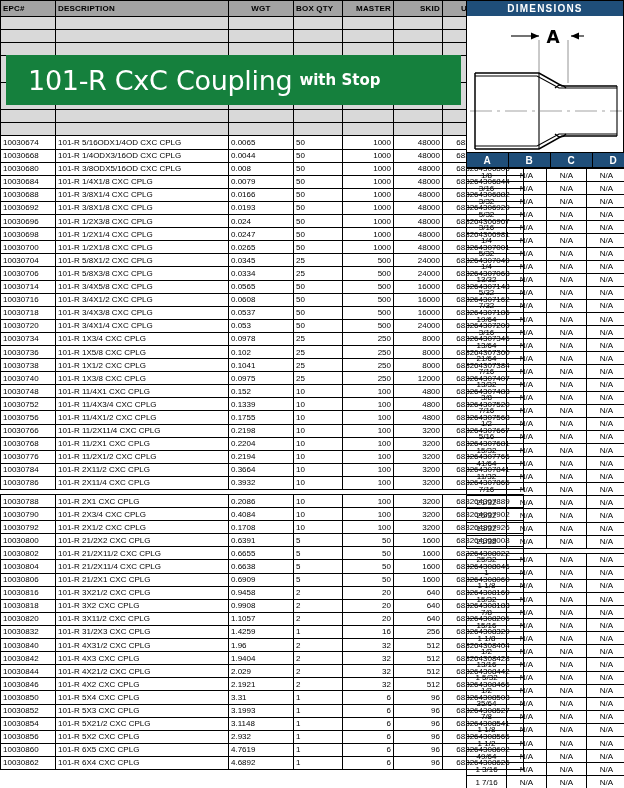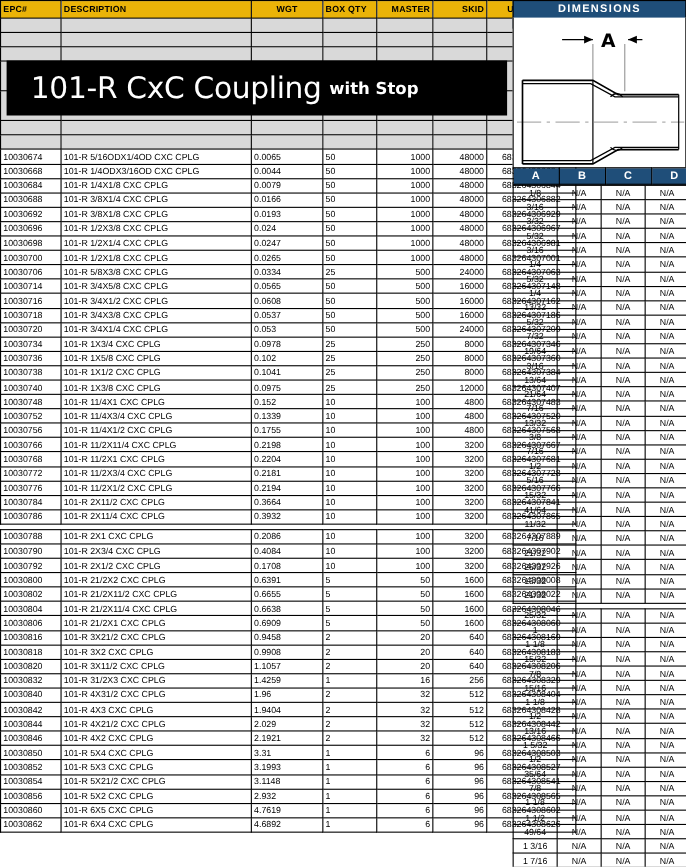--- a/index.html
+++ b/index.html
@@ -11,21 +11,21 @@
     overflow:hidden;
   }
   #sheet{position:relative;width:624px;height:788px;}
 
   
   table{border-collapse:collapse;table-layout:fixed;}
 
   
   .hdr-row{height:16px;}
   .hdr-cell{
-    background:#eab308;
+    background:#a3a3a3;
     color:#ffffff;
     font-size:9px;
     font-weight:bold;
     text-align:center;
     border:1px solid #000;
     letter-spacing:.2px;
     white-space:nowrap;
   }
   .dim-hdr-cell{
     background:#1f4e79;color:#fff;font-size:10px;font-weight:bold;
@@ -55,21 +55,21 @@
   .c-upc{width:76px;text-align:center;}
 
   
   .blank td{background:#d9d9d9;border:1px solid #000;height:12.1px;}
 
   
   #banner{
     position:absolute;
     left:6px;top:55px;
     width:455px;height:50px;
-    background:#000000;
+    background:#15803d;
     display:flex;align-items:center;
     padding-left:22px;
     box-sizing:border-box;
     z-index:5;
   }
   #banner .main{
     color:#ffffff;font-size:27px;font-weight:400;letter-spacing:-.3px;
     font-family:"DejaVu Sans", sans-serif;
   }
   #banner .sub{
@@ -206,20 +206,29 @@
           <tr>
             <td class="c-epc">10030668</td>
             <td class="c-desc">101-R 1/4ODX3/16OD CXC CPLG</td>
             <td class="c-wgt">0.0044</td>
             <td class="c-box">50</td>
             <td class="c-mas">1000</td>
             <td class="c-skid">48000</td>
             <td class="c-upc">683264306684</td>
           </tr>
           <tr>
+            <td class="c-epc">10030680</td>
+            <td class="c-desc">101-R 3/8ODX5/16OD CXC CPLG</td>
+            <td class="c-wgt">0.008</td>
+            <td class="c-box">50</td>
+            <td class="c-mas">1000</td>
+            <td class="c-skid">48000</td>
+            <td class="c-upc">683264306806</td>
+          </tr>
+          <tr>
             <td class="c-epc">10030684</td>
             <td class="c-desc">101-R 1/4X1/8 CXC CPLG</td>
             <td class="c-wgt">0.0079</td>
             <td class="c-box">50</td>
             <td class="c-mas">1000</td>
             <td class="c-skid">48000</td>
             <td class="c-upc">683264306844</td>
           </tr>
           <tr>
             <td class="c-epc">10030688</td>
@@ -258,20 +267,29 @@
             <td class="c-upc">683264306981</td>
           </tr>
           <tr>
             <td class="c-epc">10030700</td>
             <td class="c-desc">101-R 1/2X1/8 CXC CPLG</td>
             <td class="c-wgt">0.0265</td>
             <td class="c-box">50</td>
             <td class="c-mas">1000</td>
             <td class="c-skid">48000</td>
             <td class="c-upc">683264307001</td>
+          </tr>
+          <tr>
+            <td class="c-epc">10030704</td>
+            <td class="c-desc">101-R 5/8X1/2 CXC CPLG</td>
+            <td class="c-wgt">0.0345</td>
+            <td class="c-box">25</td>
+            <td class="c-mas">500</td>
+            <td class="c-skid">24000</td>
+            <td class="c-upc">683264307049</td>
           </tr>
           <tr>
             <td class="c-epc">10030706</td>
             <td class="c-desc">101-R 5/8X3/8 CXC CPLG</td>
             <td class="c-wgt">0.0334</td>
             <td class="c-box">25</td>
             <td class="c-mas">500</td>
             <td class="c-skid">24000</td>
             <td class="c-upc">683264307063</td>
           </tr>
@@ -384,29 +402,20 @@
             <td class="c-upc">683264307667</td>
           </tr>
           <tr>
             <td class="c-epc">10030768</td>
             <td class="c-desc">101-R 11/2X1 CXC CPLG</td>
             <td class="c-wgt">0.2204</td>
             <td class="c-box">10</td>
             <td class="c-mas">100</td>
             <td class="c-skid">3200</td>
             <td class="c-upc">683264307681</td>
-          </tr>
-          <tr>
-            <td class="c-epc">10030772</td>
-            <td class="c-desc">101-R 11/2X3/4 CXC CPLG</td>
-            <td class="c-wgt">0.2181</td>
-            <td class="c-box">10</td>
-            <td class="c-mas">100</td>
-            <td class="c-skid">3200</td>
-            <td class="c-upc">683264307728</td>
           </tr>
           <tr>
             <td class="c-epc">10030776</td>
             <td class="c-desc">101-R 11/2X1/2 CXC CPLG</td>
             <td class="c-wgt">0.2194</td>
             <td class="c-box">10</td>
             <td class="c-mas">100</td>
             <td class="c-skid">3200</td>
             <td class="c-upc">683264307766</td>
           </tr>

